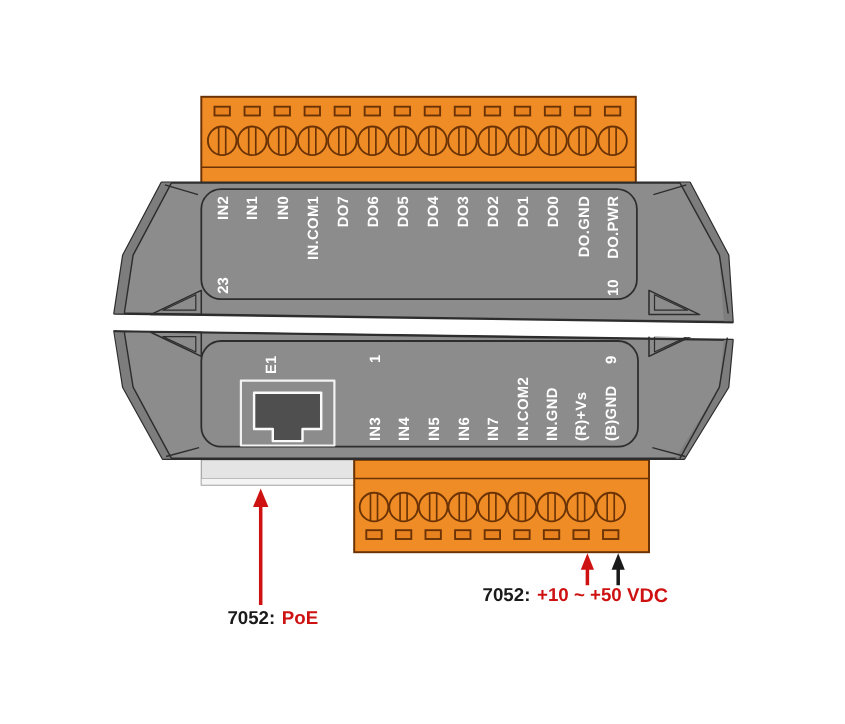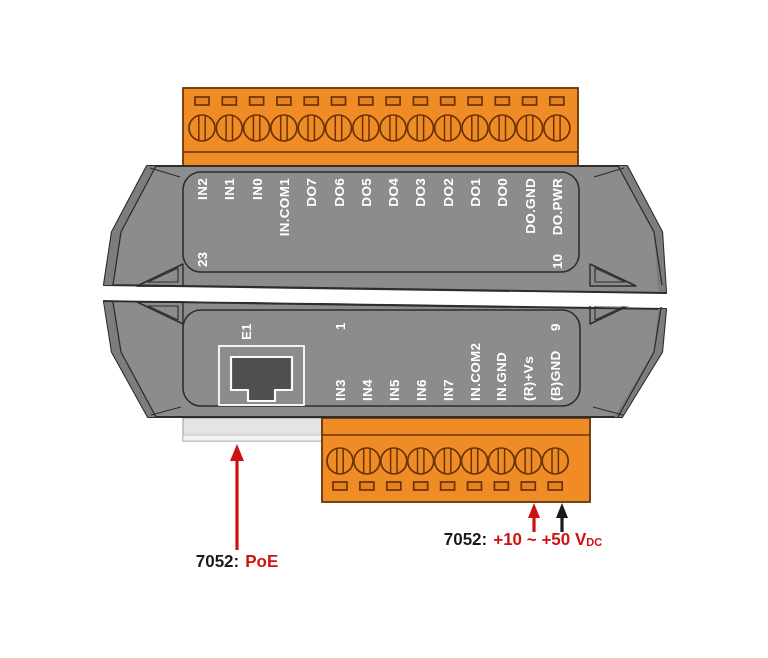--- a/index.html
+++ b/index.html
@@ -4,21 +4,21 @@
 <style>
   html,body{margin:0;padding:0;background:#ffffff;}
   .stage{position:relative;width:768px;height:658px;background:#ffffff;overflow:hidden;
          font-family:"Liberation Sans",sans-serif;}
   .stage svg{position:absolute;left:0;top:0;}
   svg text.vlabel{font:bold 13.5px "Liberation Sans",sans-serif;fill:#ffffff;letter-spacing:0.3px;}
   svg text.vpin{font:bold 13.5px "Liberation Sans",sans-serif;fill:#ffffff;}
   .annot{position:absolute;white-space:nowrap;font:bold 17px "Liberation Sans",sans-serif;
          color:#1a1a1a;transform:translateX(-50%);}
   .annot .red{color:#ce1212;}
-  .annot .sub{font-size:11px;position:relative;top:1px;letter-spacing:0;}
+  .annot .sub{font-size:18px;position:relative;top:1px;letter-spacing:0;}
   .annot .prefix{margin-right:6px;text-align:right;}
 </style>
 </head>
 <body>
 
 <div class="stage">
 <svg width="768" height="658" viewBox="0 0 768 658">
   <defs>
     <g id="screw">
       <circle r="13" fill="#EF8C26" stroke="#6B3305" stroke-width="1.7"></circle>
@@ -175,19 +175,19 @@
   <g>
     <line x1="534" y1="532" x2="534" y2="514" stroke="#CE1212" stroke-width="3.2"></line>
     <polygon points="534,503 528,518 540,518" fill="#CE1212"></polygon>
   </g>
   <g>
     <line x1="562" y1="532" x2="562" y2="514" stroke="#1A1A1A" stroke-width="3.2"></line>
     <polygon points="562,503 556,518 568,518" fill="#1A1A1A"></polygon>
   </g>
 </svg>
 
-<div class="annot" style="left:237px;top:552px;">
+<div class="annot" style="left:248px;top:552px;">
   <span class="prefix">7052:</span><span class="red">PoE</span>
 </div>
 <div class="annot" style="left:523px;top:530px;">
   <span class="prefix">7052:</span><span class="red">+10 ~ +50 V</span><span class="red sub">DC</span>
 </div>
 </div>
 
 </body></html>

